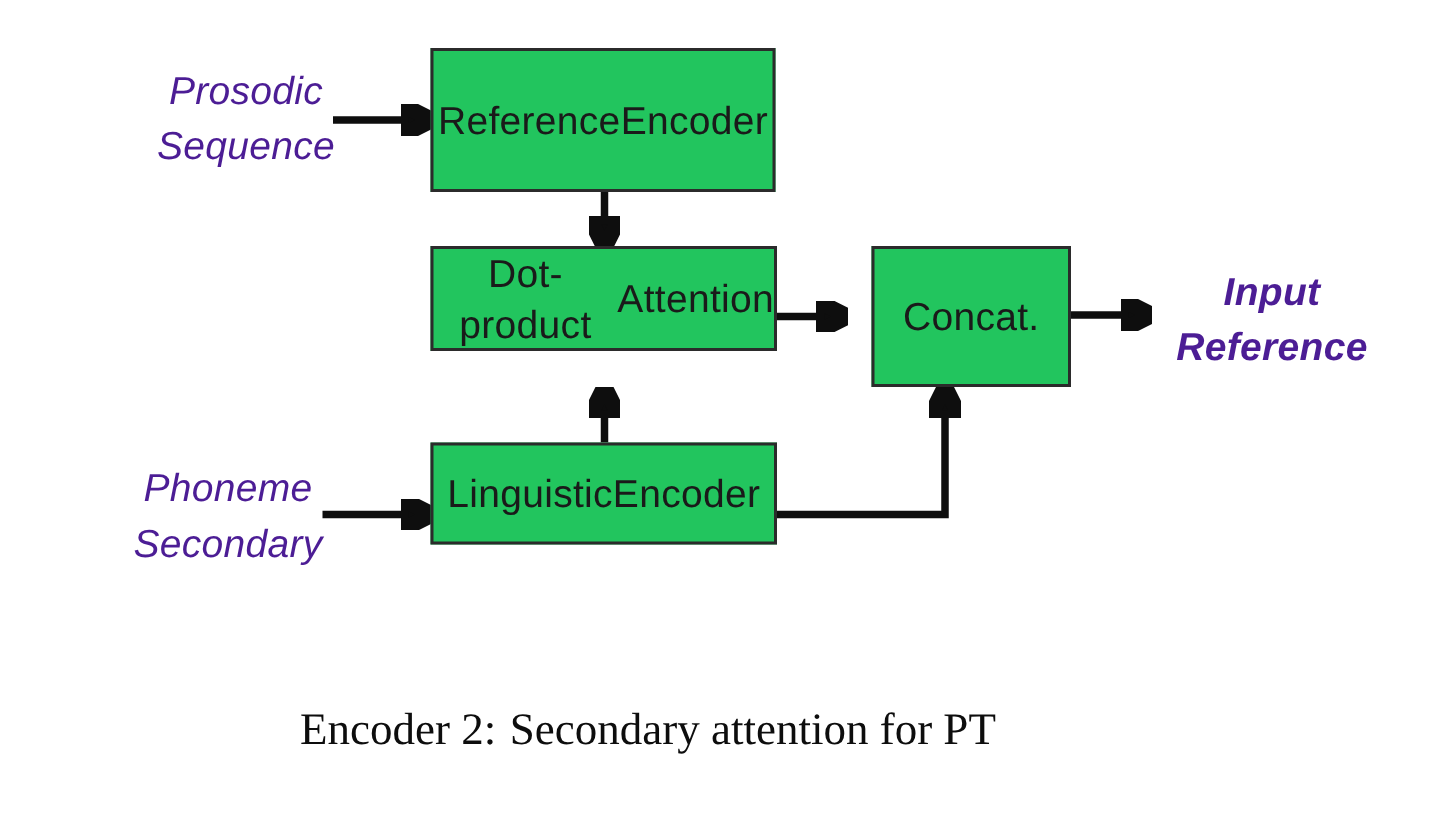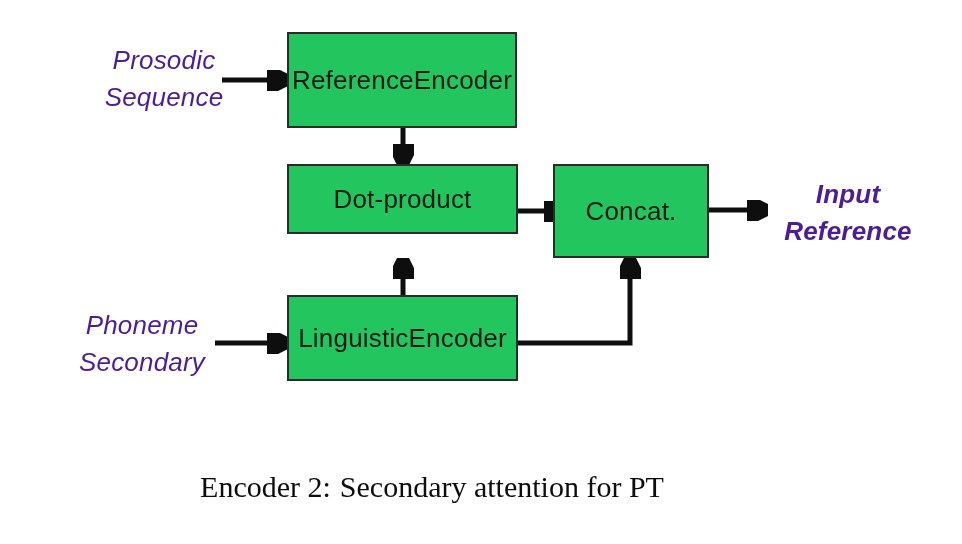--- a/index.html
+++ b/index.html
@@ -32,33 +32,33 @@
     align-items: center;
     justify-content: center;
     text-align: center;
     font-size: 26px;
     line-height: 34px;
     color: #1a1a1a;
     letter-spacing: 0.2px;
   }
   .node-ref  { left: 287px; top: 32px;  width: 230px; height: 96px; }
   .node-dot  { left: 287px; top: 164px; width: 231px; height: 70px; }
-  .node-cat  { left: 553px; top: 164px; width: 156px; height: 94px; }
-  .node-ling { left: 287px; top: 295px; width: 231px; height: 86px; }
+  .node-cat  { left: 581px; top: 164px; width: 133px; height: 94px; }
+  .node-ling { left: 287px; top: 295px; width: 231px; height: 68px; }
   .io-label {
     position: absolute;
     font-style: italic;
     font-size: 26px;
     line-height: 37px;
     text-align: center;
     color: #4c1d95;
     letter-spacing: 0.2px;
   }
   .io-prosodic { left: 78px;  top: 42px;  width: 172px; }
-  .io-phoneme  { left: 56px;  top: 307px; width: 172px; }
+  .io-phoneme  { left: 66px;  top: 307px; width: 172px; }
   .io-embed    { left: 756px; top: 176px; width: 184px; font-weight: bold; }
   .caption {
     position: absolute;
     left: 0px; top: 470px;
     width: 864px;
     text-align: center;
     font-family: "Liberation Serif", serif;
     font-size: 30px;
     color: #0d0d0d;
     white-space: nowrap;
@@ -86,20 +86,21 @@
     <path d="M 698 210 L 762 210" marker-end="url(#ah)"></path>
   </svg>
 
   <div class="node node-ref">
     <span>Reference</span>
     <span>Encoder</span>
   </div>
 
   <div class="node node-dot">
     <span>Dot-product</span>
+    <span>Attention</span>
   </div>
 
   <div class="node node-cat">
     <span>Concat.</span>
   </div>
 
   <div class="node node-ling">
     <span>Linguistic</span>
     <span>Encoder</span>
   </div>

